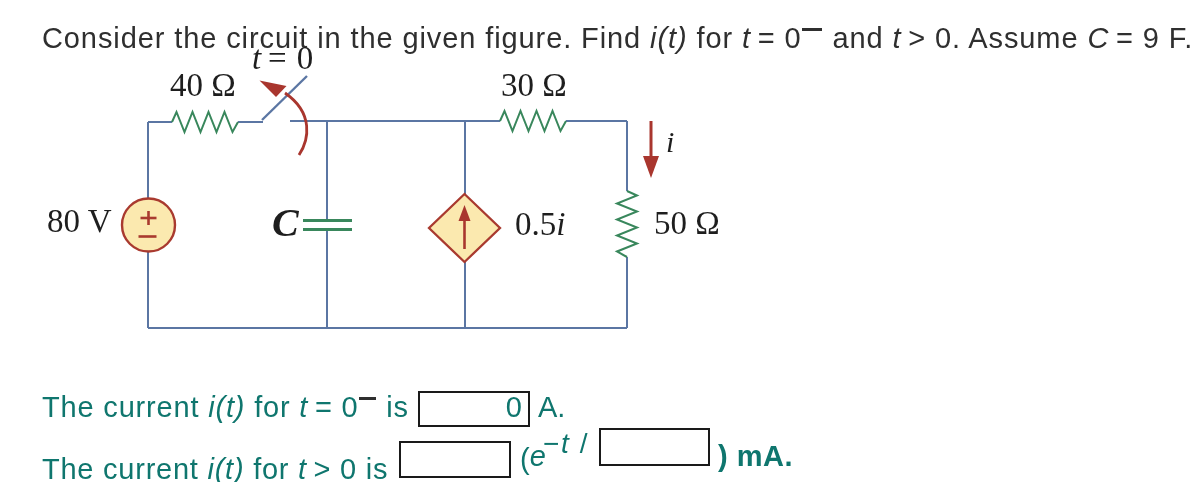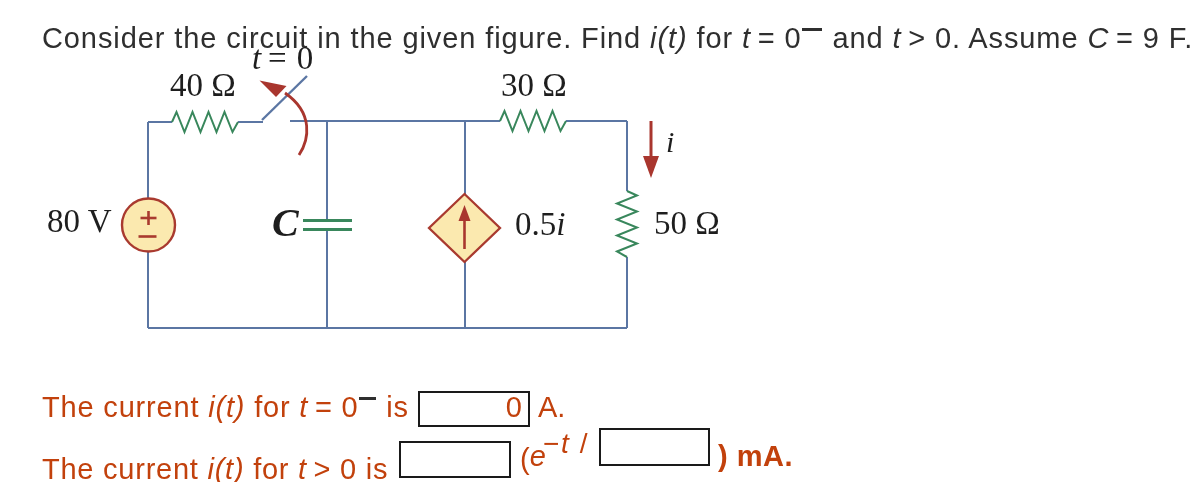--- a/index.html
+++ b/index.html
@@ -1,20 +1,20 @@
 <!DOCTYPE html>
 <html><head>
 <meta charset="utf-8">
 <style>
   html,body{margin:0;padding:0;background:#ffffff;}
   body{width:1200px;height:482px;position:relative;overflow:hidden;
        font-family:"Liberation Sans",sans-serif;}
   .abs{position:absolute;}
   .title{left:42px;top:22px;font-size:29px;letter-spacing:0.90px;color:#2f2f2f;white-space:nowrap;}
-  .btxt{font-size:29px;color:#c2410c;white-space:nowrap;}
+  .btxt{font-size:29px;color:#0f766e;white-space:nowrap;}
   .ls1{letter-spacing:0.82px;}
   .ls2{letter-spacing:0.76px;}
   i.v{font-style:italic;}
   .sm{display:inline-block;width:17px;height:3px;background:#2f2f2f;position:relative;top:-17px;margin:0 1px;}
   .smt{width:20px;}
   .box{position:absolute;border:2px solid #1a1a1a;background:#fff;box-sizing:border-box;}
 </style>
 </head>
 <body>
   <div class="abs title">Consider the circuit in the given figure. Find <i class="v">i(t)</i> for <i class="v">t</i> = 0<span class="sm smt"></span> and <i class="v">t</i> &gt; 0. Assume <i class="v">C</i> = 9 F.</div>

